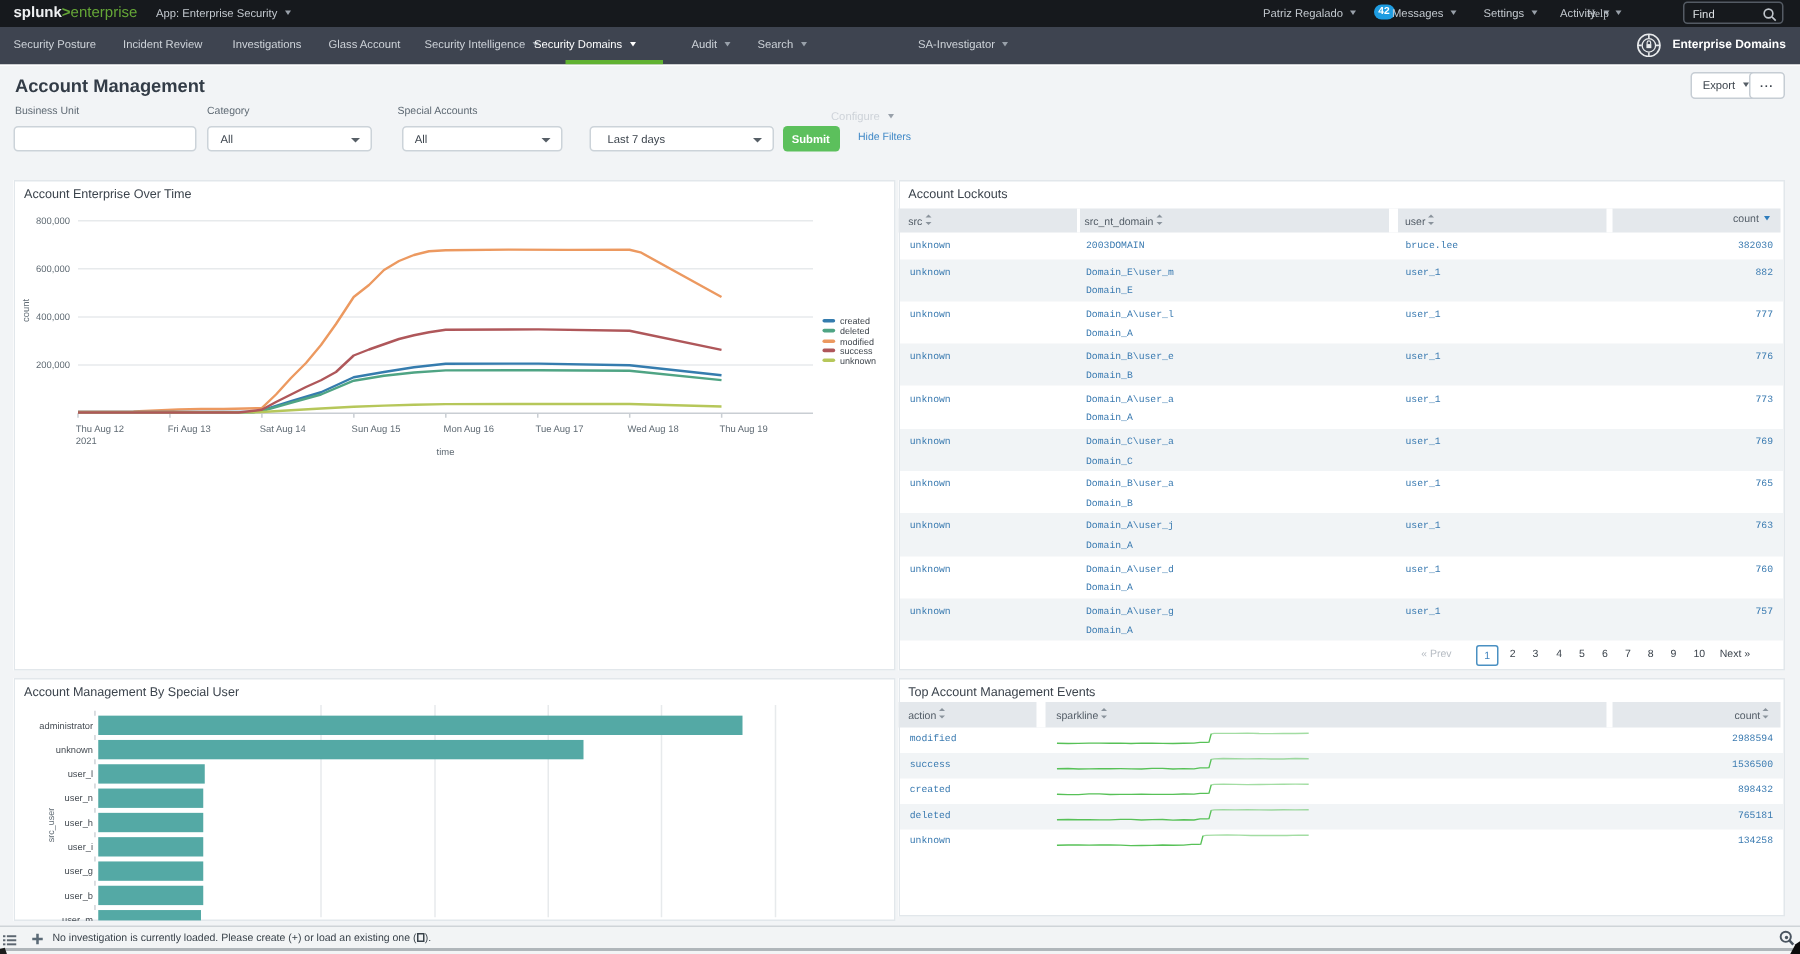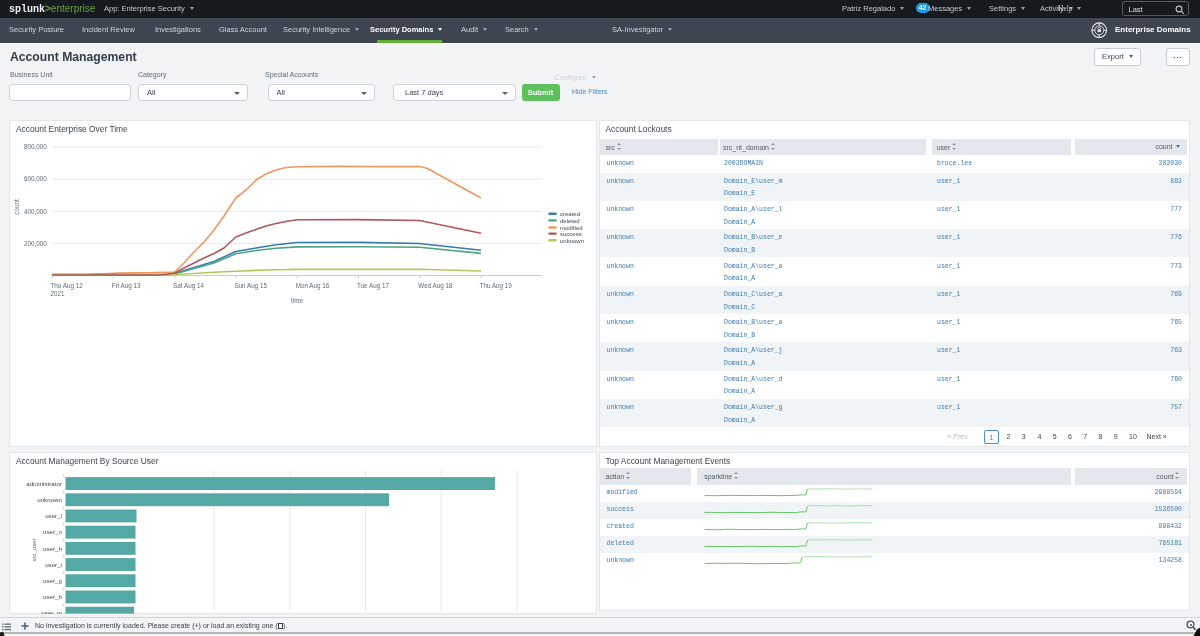--- a/index.html
+++ b/index.html
@@ -26,63 +26,63 @@
 .sort i, .sort b { position:absolute; left:0; width:0; height:0; border-left:2.2px solid transparent; border-right:2.2px solid transparent; }
 .sort i { top:0; border-bottom:2.6px solid #8a939c; }
 .sort b { bottom:0; border-top:2.6px solid #8a939c; }
 .sdesc { display:inline-block; width:0; height:0; border-left:2.6px solid transparent; border-right:2.6px solid transparent; border-top:3.6px solid #2e7cbc; margin-left:2px; vertical-align:1px; }
 #invbar { position:absolute; left:0; top:617px; width:1200px; height:19px; background:#f2f4f5; border-top:1px solid #cfd4d8; }
 #botstrip { position:absolute; left:0; top:632.3px; width:1200px; height:1.7px; background:#b0b6ba; }
 </style>
 </head>
 <body>
 <div id="topbar">
-  <div class="item" style="left:9px; font-size:10px;"><span style="color:#eef0f2; font-weight:bold;font-family:Liberation Mono, monospace;">splunk</span><span style="color:#65a637; font-weight:bold;">&gt;</span><span style="color:#65a637;margin-top:12px;">enterprise</span></div>
+  <div class="item" style="left:9px; font-size:10px;"><span style="color:#eef0f2; font-weight:bold;">splunk</span><span style="color:#65a637; font-weight:bold;">&gt;</span><span style="color:#65a637;margin-top:12px;">enterprise</span></div>
   <div class="item" style="left:104px;">App: Enterprise Security <span class="tri"></span></div>
   <div class="item" style="left:842px;">Patriz Regalado <span class="tri"></span></div>
   <div style="position:absolute; left:915.6px; top:2.5px; width:14px; height:10.5px; border-radius:5.2px; background:#1e9ce1; color:#fff; font-size:6.8px; font-weight:bold; text-align:center; line-height:10.5px;">42</div>
   <div class="item" style="left:928px;">Messages <span class="tri"></span></div>
   <div class="item" style="left:989px;">Settings <span class="tri"></span></div>
   <div class="item" style="left:1040px;">Activity <span class="tri"></span></div>
   <div class="item" style="left:1058px;font-family:Liberation Serif, serif;">Help <span class="tri"></span></div>
   <div style="position:absolute; left:1122px; top:1.2px; width:67px; height:14.5px; border:1px solid #545b64; border-radius:3px; background:#16191d;">
-    <span style="position:absolute; left:5.5px; top:3px; font-size:7.5px; color:#dfe2e5;">Last</span>
+    <span style="position:absolute; left:5.5px; top:3px; font-size:7.5px; color:#dfe2e5;">Find</span>
     <svg style="position:absolute; right:3.5px; top:2.8px;" width="10" height="10" viewBox="0 0 10 10">
         <circle cx="4" cy="4" r="2.9" fill="none" stroke="#c0c5cb" stroke-width="1.1"></circle>
         <line x1="6.3" y1="6.3" x2="8.8" y2="8.8" stroke="#c0c5cb" stroke-width="1.1"></line>
       </svg>
   </div>
 </div>
 <div id="navbar">
   <div class="nav" style="left:9px;">Security Posture</div>
   <div class="nav" style="left:82px;">Incident Review</div>
   <div class="nav" style="left:155px;">Investigations</div>
   <div class="nav" style="left:219px;">Glass Account</div>
   <div class="nav" style="left:283px;">Security Intelligence <span class="tri"></span></div>
-  <div class="nav" style="left:370px; color:#fff; font-weight:bold;">Security Domains <span class="tri" style="border-top-color:#fff;"></span></div>
+  <div class="nav" style="left:356px; color:#fff; font-weight:normal;">Security Domains <span class="tri" style="border-top-color:#fff;"></span></div>
   <div class="nav" style="left:461px;">Audit <span class="tri"></span></div>
   <div class="nav" style="left:505px;">Search <span class="tri"></span></div>
   <div class="nav" style="left:554px;margin-top:48px;">Configure <span class="tri"></span></div>
   <div class="nav" style="left:612px;">SA-Investigator <span class="tri"></span></div>
   <div style="position:absolute; left:377px; top:22.8px; width:65px; height:3px; background:#61b232;"></div>
   <svg style="position:absolute; left:1091px; top:4.3px;" width="16.5" height="16.5" viewBox="0 0 17 17">
     <circle cx="8.5" cy="8.5" r="7.6" fill="none" stroke="#e8eaec" stroke-width="1.1"></circle>
     <circle cx="8.5" cy="8.5" r="4.6" fill="none" stroke="#e8eaec" stroke-width="0.9"></circle>
     <line x1="8.5" y1="0.7" x2="8.5" y2="3.6" stroke="#e8eaec" stroke-width="1.1"></line>
     <line x1="8.5" y1="13.4" x2="8.5" y2="16.3" stroke="#e8eaec" stroke-width="1.1"></line>
     <line x1="0.7" y1="8.5" x2="3.6" y2="8.5" stroke="#e8eaec" stroke-width="1.1"></line>
     <line x1="13.4" y1="8.5" x2="16.3" y2="8.5" stroke="#e8eaec" stroke-width="1.1"></line>
     <rect x="6.8" y="7.6" width="3.4" height="2.8" fill="#e8eaec"></rect>
     <path d="M7.3 7.6 v-1 a1.2 1.2 0 0 1 2.4 0 v1" fill="none" stroke="#e8eaec" stroke-width="0.8"></path>
   </svg>
   <div class="nav" style="left:1115px; color:#fff; font-weight:bold; font-size:8px;">Enterprise Domains</div>
 </div>
 <div style="position:absolute; left:0; top:42.5px; width:1200px; height:1.8px; background:#fdfdfe;"></div>
 <div style="position:absolute; left:10px; top:50px; font-size:12.2px; font-weight:bold; color:#333c47;">Account Management</div>
-<div class="btn" style="left:1094px; top:48px; width:47px; height:17.5px; line-height:16px;">Export <span class="tri" style="border-top-color:#565e66;"></span></div>
+<div class="btn" style="left:1127px; top:48px; width:47px; height:17.5px; line-height:16px;">Export <span class="tri" style="border-top-color:#565e66;"></span></div>
 <div class="btn" style="left:1166px; top:48px; width:24px; height:17.5px; line-height:13px; font-weight:bold; letter-spacing:1px;">...</div>
 <div class="lbl" style="left:10px; top:70.5px;">Business Unit</div>
 <div class="lbl" style="left:138px; top:70.5px;">Category</div>
 <div class="lbl" style="left:265px; top:70.5px;">Special Accounts</div>
 <div class="ctl" style="left:9px; width:122px;"></div>
 <div class="ctl" style="left:138px; width:110px; padding-left:8px;">All<span class="caret"></span></div>
 <div class="ctl" style="left:267.5px; width:107px; padding-left:8px;">All<span class="caret"></span></div>
 <div class="ctl" style="left:393px; width:122.5px; padding-left:11px;">Last 7 days<span class="caret"></span></div>
 <div style="position:absolute; left:521.5px; top:84px; width:38px; height:17px; background:#5cc05c; border-radius:3px; color:#fff; font-size:7.5px; font-weight:bold; text-align:center; line-height:17px;">Submit</div>
 <div style="position:absolute; left:572px; top:88px; font-size:7px; color:#4189c7;">Hide Filters</div>
@@ -223,21 +223,21 @@
       <span class="abs" style="left:454.2px; top:4px; color:#3c444d;">5</span>
       <span class="abs" style="left:469.5px; top:4px; color:#3c444d;">6</span>
       <span class="abs" style="left:484.8px; top:4px; color:#3c444d;">7</span>
       <span class="abs" style="left:500px; top:4px; color:#3c444d;">8</span>
       <span class="abs" style="left:515.2px; top:4px; color:#3c444d;">9</span>
       <span class="abs" style="left:530.5px; top:4px; color:#3c444d;">10</span>
       <span class="abs" style="left:548px; top:4px; color:#3c444d;">Next »</span>
     </div>
   </div>
 <div class="panel" id="p3" style="left:9px; top:452px; width:587.5px; height:161.5px;">
-    <div class="ptitle">Account Management By Source User</div>
+    <div class="ptitle">Account Management By Special User</div>
 <svg style="position:absolute; left:0; top:0;" width="586" height="162" viewBox="0 0 586 162">
 <line x1="205" y1="18" x2="205" y2="159.5" stroke="#e7eaec" stroke-width="1"></line>
       <line x1="281" y1="18" x2="281" y2="159.5" stroke="#e7eaec" stroke-width="1"></line>
       <line x1="356.5" y1="18" x2="356.5" y2="159.5" stroke="#e7eaec" stroke-width="1"></line>
       <line x1="432" y1="18" x2="432" y2="159.5" stroke="#e7eaec" stroke-width="1"></line>
       <line x1="508" y1="18" x2="508" y2="159.5" stroke="#e7eaec" stroke-width="1"></line>
       <rect x="56.5" y="25.1" width="429.5" height="12.9" fill="#54a9a5"></rect>
       <line x1="54.3" y1="21.8" x2="54.3" y2="25.1" stroke="#c9ced3" stroke-width="0.9"></line>
       <rect x="56.5" y="41.3" width="323.5" height="12.9" fill="#54a9a5"></rect>
       <line x1="54.3" y1="38.0" x2="54.3" y2="41.3" stroke="#c9ced3" stroke-width="0.9"></line>

